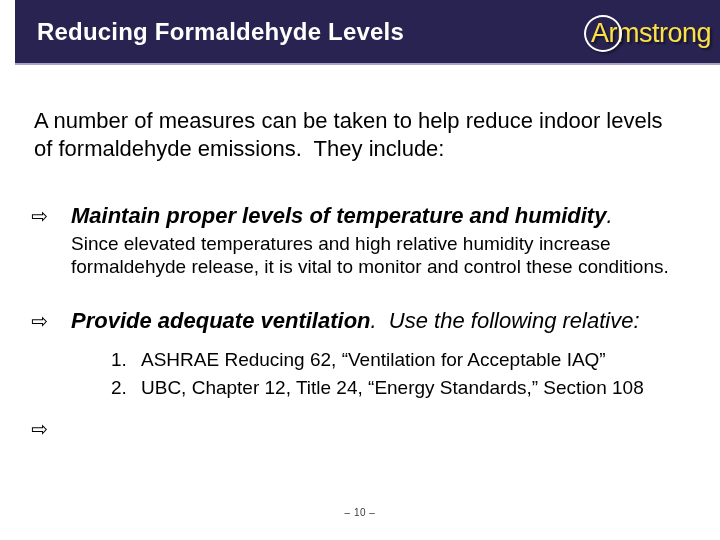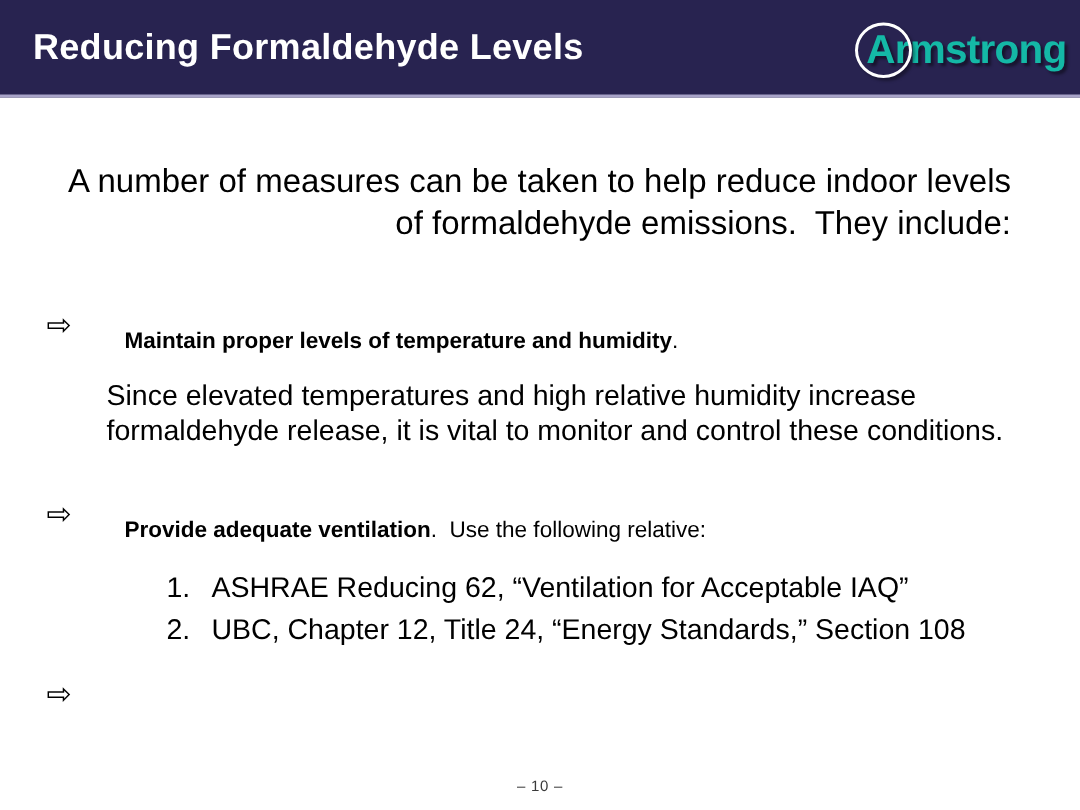--- a/index.html
+++ b/index.html
@@ -6,87 +6,87 @@
   .slide {
     position:relative;
     width:720px; height:540px;
     background:#ffffff;
     font-family:"Liberation Sans", sans-serif;
     color:#000000;
     overflow:hidden;
   }
   
   .titlebar {
-    position:absolute; top:0; left:0; right:0;
+    position:absolute; top:0; left:15px; right:0;
     height:63px;
     background:#282350;
     border-bottom:2px solid #a8a3c8;
     display:flex; align-items:center;
   }
   .slide-title {
     margin:0 0 0 22px;
     font-size:24px; font-weight:bold; color:#ffffff;
     letter-spacing:0.2px;
   }
   .logo {
     position:absolute; right:9px; top:17px;
     height:32px; display:flex; align-items:center;
   }
   .logo-text {
     position:relative;
-    font-size:27px; font-weight:bold; color:#14b8a6;
+    font-size:27px; font-weight:normal; color:#fde047;
     letter-spacing:-0.5px;
     text-shadow:2px 2px 2px rgba(0,0,0,0.45);
     padding-left:6px;
   }
   .logo-ring {
     position:absolute; left:-1px; top:-3px;
     width:34px; height:33px;
     border:2.5px solid #ffffff;
     border-radius:50%;
     box-shadow:2px 2px 2px rgba(0,0,0,0.35);
   }
   
   .content { position:absolute; top:65px; left:0; right:0; padding:0 28px 0 22px; }
   .intro {
-    margin:42px 0 0 0;
+    margin:42px 0 0 12px;
     font-size:22px; line-height:28px;
     max-width:652px;
     white-space:pre-wrap;
-    text-align:right;
   }
   .bullet { display:flex; align-items:flex-start; }
   .bullet.b1 { margin-top:40px; }
   .bullet.b2 { margin-top:30px; }
   .bullet.b3 { margin-top:14px; }
   .marker {
     flex:0 0 40px;
     padding-left:9px;
     font-family:"DejaVu Sans", sans-serif;
     font-size:20px; line-height:26px;
     color:#000;
   }
   .bullet-content { flex:1; }
   .bullet-heading {
-    margin:12px;
-    font-size:15px; line-height:26px;
+    margin:0;
+    font-size:22px; line-height:26px;
     white-space:pre-wrap;
+    font-style:italic;
   }
   .bullet-heading b { font-weight:bold; }
   .bullet-text {
     margin:3px 0 0 0;
     font-size:19px; line-height:23px;
     max-width:622px;
   }
   .numlist { margin-top:12px; }
   .numitem { display:flex; font-size:19px; line-height:28px; }
   .numitem .num { flex:0 0 30px; margin-left:40px; }
   
   .footer {
-    position:absolute; left:0; right:0; bottom:8px;
+    position:absolute; left:0; right:0; bottom:20px;
     text-align:center;
   }
   .page-number { font-size:10px; color:#3a3a3a; letter-spacing:0.5px; }
 </style>
 </head>
 <body>
 
 <div class="slide">
 
   <header class="titlebar">

